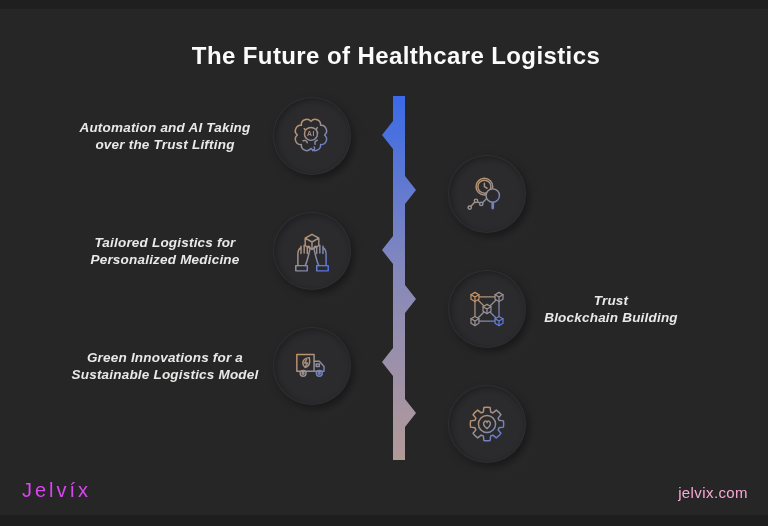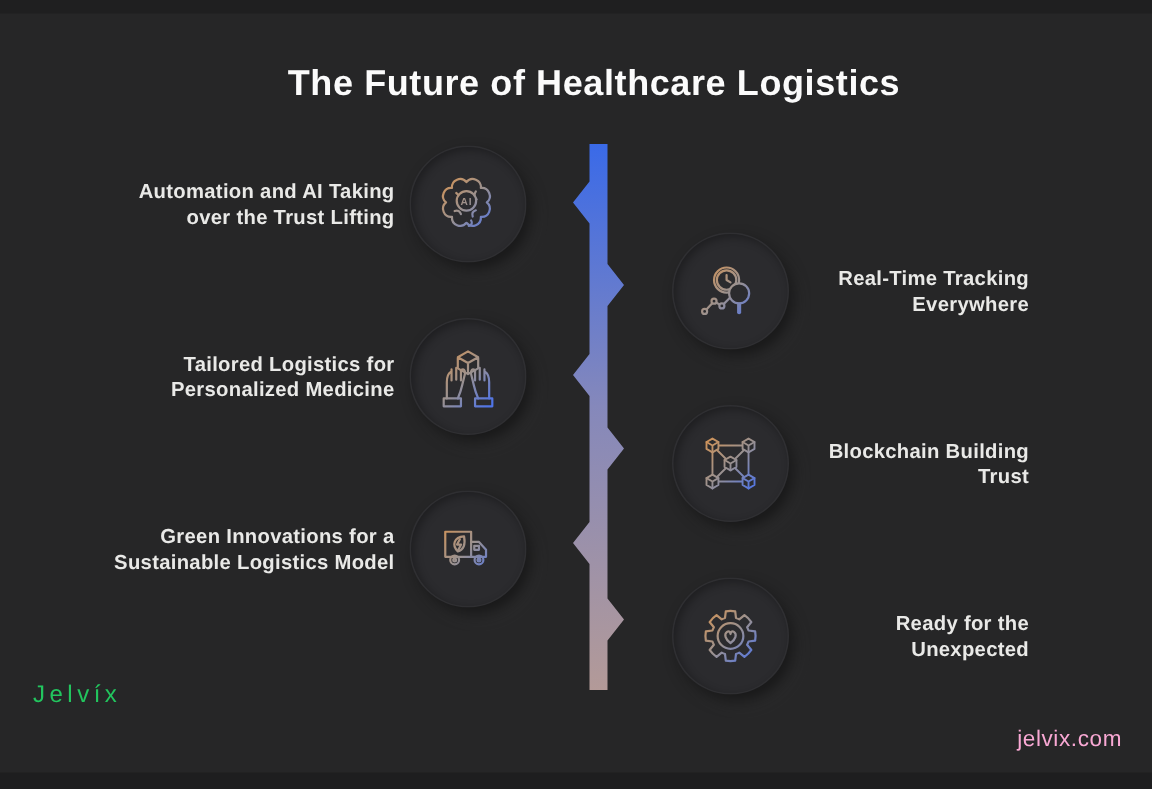--- a/index.html
+++ b/index.html
@@ -9,43 +9,43 @@
     font-family:"Liberation Sans", sans-serif;
   }
   .edge-strip{position:absolute;left:0;width:768px;}
   .edge-strip.top{top:0;height:9px;background:#1f1f20;}
   .edge-strip.bottom{top:515px;height:11px;background:#1e1e1f;}
   .title{
     position:absolute;top:42px;left:12px;width:768px;text-align:center;
     color:#fbfbfb;font-size:24px;font-weight:800;letter-spacing:.4px;
   }
   .row{position:absolute;display:flex;align-items:center;height:76px;}
-  .txt{color:#e9e9e7;font-size:13.5px;font-weight:700;line-height:17px;letter-spacing:.2px;text-align:right;}
+  .txt{color:#e9e9e7;font-size:13.5px;font-weight:700;line-height:17px;letter-spacing:.2px;text-align:center;font-style:italic;}
   .txt div{white-space:nowrap;}
   .row.left .txt{width:196px;margin-right:10px;}
   .row.right .txt{width:150px;margin-left:10px;}
   .circle{
     width:76px;height:76px;border-radius:50%;flex:0 0 76px;
     background:#2b2b2e;
     display:flex;align-items:center;justify-content:center;
     border:1px solid rgba(255,255,255,0.025);
     box-shadow:4px 5px 10px rgba(0,0,0,0.45),
                8px 10px 18px rgba(255,255,255,0.035),
                inset 2px 2px 6px rgba(0,0,0,0.30);
   }
   .row.l1{left:67px;top:98px;}
   .row.l2{left:67px;top:213px;}
   .row.l3{left:67px;top:328px;}
   .row.r1{left:448px;top:156px;}
   .row.r2{left:448px;top:271px;}
   .row.r3{left:448px;top:386px;}
   .timeline{position:absolute;left:381px;top:96px;}
   .footer-logo{
-    position:absolute;left:22px;top:455px;
-    color:#22c55e;font-size:16px;font-weight:400;letter-spacing:3px;
+    position:absolute;left:22px;top:479px;
+    color:#d946ef;font-size:20px;font-weight:400;letter-spacing:3px;
   }
   .footer-site{
     position:absolute;right:20px;top:484px;
     color:#f9a8d4;font-size:15px;letter-spacing:.4px;
   }
   svg{display:block;}
   .icon{overflow:visible;}
 </style>
 </head>
 <body>
@@ -131,24 +131,20 @@
       <circle cx="5.5" cy="35" r="1.6" fill="#2b2b2e"></circle>
       <circle cx="11.5" cy="28.5" r="1.6" fill="#2b2b2e"></circle>
       <circle cx="16.5" cy="31.5" r="1.6" fill="#2b2b2e"></circle>
       <circle cx="19.5" cy="15" r="8"></circle>
       <circle cx="19.5" cy="15" r="6.2"></circle>
       <path d="M19.5 11.8 V15 L22 16.5"></path>
       <circle cx="27.5" cy="23.5" r="6.4" fill="#2b2b2e"></circle>
       <path d="M27.5 30.6 V35.5" stroke-width="2.6"></path>
     </svg>
   </div>
-  <div class="txt">
-    <div>Real-Time Tracking</div>
-    <div>Everywhere</div>
-  </div>
 </div>
 
 <div class="row right r2">
   <div class="circle">
     <svg class="icon" width="46" height="46" viewBox="0 0 44 44" fill="none" stroke="url(#ig)" stroke-width="1.2" stroke-linecap="round" stroke-linejoin="round">
       <path d="M10.5 10.5 H33.5 V33.5 H10.5 Z M10.5 10.5 L22 22 M33.5 10.5 L22 22 M10.5 33.5 L22 22 M33.5 33.5 L22 22"></path>
       <g>
         <path fill="#2b2b2e" d="M10.5 6.1 L14.3 8.3 V12.7 L10.5 14.9 L6.7 12.7 V8.3 Z"></path>
         <path d="M6.7 8.3 L10.5 10.5 L14.3 8.3 M10.5 10.5 V14.9"></path>
         <path fill="#2b2b2e" d="M33.5 6.1 L37.3 8.3 V12.7 L33.5 14.9 L29.7 12.7 V8.3 Z"></path>
@@ -156,33 +152,29 @@
         <path fill="#2b2b2e" d="M10.5 29.1 L14.3 31.3 V35.7 L10.5 37.9 L6.7 35.7 V31.3 Z"></path>
         <path d="M6.7 31.3 L10.5 33.5 L14.3 31.3 M10.5 33.5 V37.9"></path>
         <path fill="#2b2b2e" d="M33.5 29.1 L37.3 31.3 V35.7 L33.5 37.9 L29.7 35.7 V31.3 Z"></path>
         <path d="M29.7 31.3 L33.5 33.5 L37.3 31.3 M33.5 33.5 V37.9"></path>
         <path fill="#2b2b2e" d="M22 17.6 L25.8 19.8 V24.2 L22 26.4 L18.2 24.2 V19.8 Z"></path>
         <path d="M18.2 19.8 L22 22 L25.8 19.8 M22 22 V26.4"></path>
       </g>
     </svg>
   </div>
   <div class="txt">
+    <div>Trust</div>
     <div>Blockchain Building</div>
-    <div>Trust</div>
   </div>
 </div>
 
 <div class="row right r3">
   <div class="circle">
     <svg class="icon" width="46" height="46" viewBox="0 0 44 44" fill="none" stroke="url(#ig)" stroke-width="1.4" stroke-linecap="round" stroke-linejoin="round">
       <path d="M37.7 19 A16 16 0 0 1 37.7 25 L33.5 25.5 A12 12 0 0 1 32.6 27.6 L35.3 30.9 A16 16 0 0 1 30.9 35.3 L27.6 32.6 A12 12 0 0 1 25.5 33.5 L25 37.7 A16 16 0 0 1 19 37.7 L18.5 33.5 A12 12 0 0 1 16.4 32.6 L13.1 35.3 A16 16 0 0 1 8.7 30.9 L11.4 27.6 A12 12 0 0 1 10.5 25.5 L6.3 25 A16 16 0 0 1 6.3 19 L10.5 18.5 A12 12 0 0 1 11.4 16.4 L8.7 13.1 A16 16 0 0 1 13.1 8.7 L16.4 11.4 A12 12 0 0 1 18.5 10.5 L19 6.3 A16 16 0 0 1 25 6.3 L25.5 10.5 A12 12 0 0 1 27.6 11.4 L30.9 8.7 A16 16 0 0 1 35.3 13.1 L32.6 16.4 A12 12 0 0 1 33.5 18.5 Z"></path>
       <circle cx="22" cy="22" r="8.2"></circle>
       <path d="M22 26.5 C18.5 24 17.8 20.8 19.8 19.4 C21.2 18.4 22 19.8 22 20.8 C22 19.8 22.8 18.4 24.2 19.4 C26.2 20.8 25.5 24 22 26.5 Z"></path>
     </svg>
   </div>
-  <div class="txt">
-    <div>Ready for the</div>
-    <div>Unexpected</div>
-  </div>
 </div>
 
 <div class="footer-logo">Jelvíx</div>
 <div class="footer-site">jelvix.com</div>
 
 </body></html>

